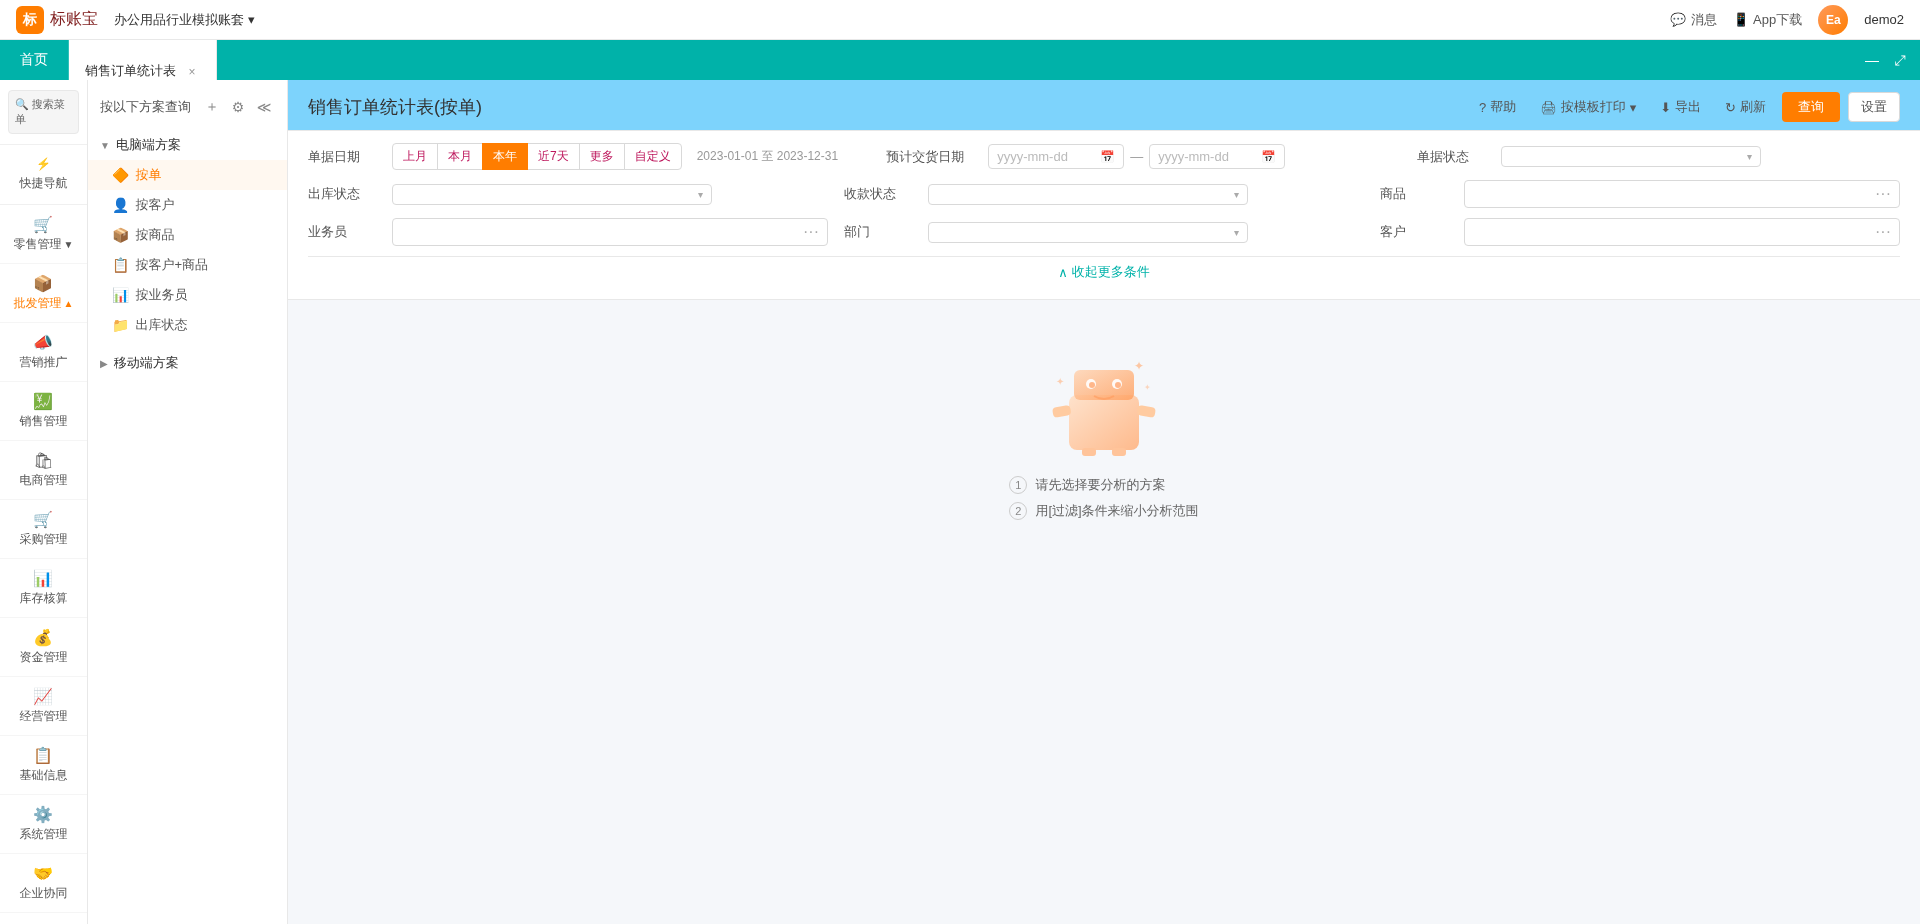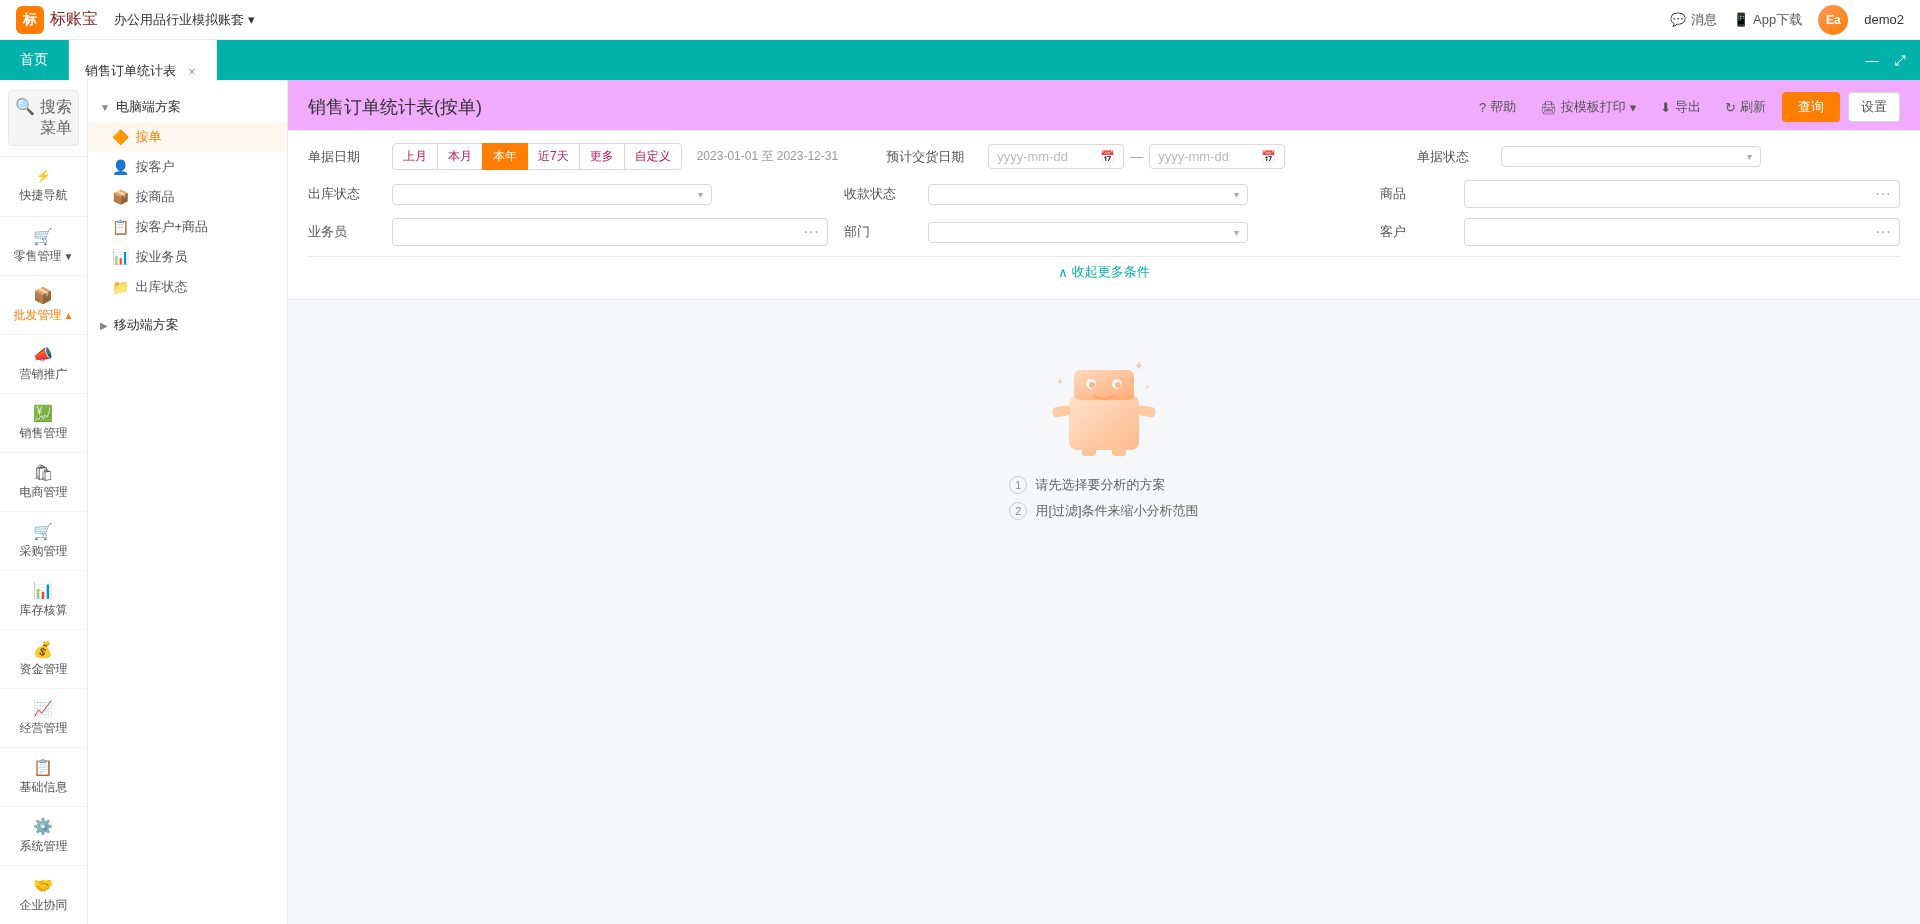--- a/index.html
+++ b/index.html
@@ -24,21 +24,21 @@
     .tab-close { width: 16px; height: 16px; display: flex; align-items: center; justify-content: center; border-radius: 50%; color: #999; font-size: 12px; cursor: pointer; }
     .tab-bar-actions { margin-left: auto; display: flex; align-items: center; padding: 0 8px; gap: 4px; }
     .tab-bar-btn { width: 24px; height: 24px; display: flex; align-items: center; justify-content: center; color: white; cursor: pointer; border-radius: 3px; font-size: 14px; }
 
     
     .main-layout { display: flex; flex: 1; overflow: hidden; }
 
     
     .sidebar { width: 88px; background: white; border-right: 1px solid #e8e8e8; display: flex; flex-direction: column; overflow-y: auto; }
     .sidebar-search { padding: 10px 8px; border-bottom: 1px solid #f0f0f0; }
-    .sidebar-search-btn { width: 100%; padding: 6px; background: #f5f5f5; border: 1px solid #e8e8e8; border-radius: 4px; text-align: right; font-size: 16px; color: #666; cursor: pointer; }
+    .sidebar-search-btn { width: 100%; padding: 6px; background: #f5f5f5; border: 1px solid #e8e8e8; border-radius: 4px; text-align: left; font-size: 11px; color: #666; cursor: pointer; }
     .sidebar-nav { padding: 4px 0; border-bottom: 1px solid #f0f0f0; }
     .sidebar-nav-item { padding: 8px 4px; text-align: center; font-size: 12px; color: #555; cursor: pointer; display: flex; align-items: center; justify-content: center; gap: 4px; flex-direction: column; }
     .sidebar-item { padding: 10px 4px; text-align: center; font-size: 12px; color: #555; cursor: pointer; border-bottom: 1px solid #f5f5f5; display: flex; flex-direction: column; align-items: center; justify-content: center; gap: 2px; }
     .sidebar-item.active { color: #ff7d00; }
     .sidebar-item-icon { font-size: 16px; }
     .sidebar-item-expand { display: flex; flex-direction: row; align-items: center; justify-content: center; gap: 2px; }
     .sidebar-item-expand .arrow { font-size: 10px; }
 
     
     .content-area { flex: 1; display: flex; overflow: hidden; }
@@ -54,21 +54,21 @@
     .panel-section-label { font-weight: 500; }
     .panel-item { display: flex; align-items: center; gap: 6px; padding: 6px 12px 6px 24px; font-size: 13px; color: #555; cursor: pointer; }
     .panel-item.active { background: #fff8f0; color: #ff7d00; }
     .panel-item-icon { font-size: 14px; color: #aaa; }
     .panel-item.active .panel-item-icon { color: #ff7d00; }
 
     
     .main-content { flex: 1; display: flex; flex-direction: column; overflow: hidden; background: #f5f7fa; }
 
     
-    .page-header { padding: 12px 20px 8px; background: #f0abfc; border-bottom: 1px solid #e8e8e8; display: flex; align-items: center; justify-content: space-between; }
+    .page-header { padding: 12px 20px 8px; background: #7dd3fc; border-bottom: 1px solid #e8e8e8; display: flex; align-items: center; justify-content: space-between; }
     .page-title { font-size: 18px; font-weight: 500; color: #333; }
     .page-header-actions { display: flex; gap: 8px; align-items: center; }
     .header-action-btn { display: flex; align-items: center; gap: 4px; font-size: 13px; color: #555; cursor: pointer; padding: 4px 8px; border-radius: 4px; }
     .btn-primary { background: #ff7d00; color: white; border: none; border-radius: 4px; padding: 6px 16px; font-size: 13px; cursor: pointer; }
     .btn-secondary { background: white; color: #555; border: 1px solid #d9d9d9; border-radius: 4px; padding: 5px 12px; font-size: 13px; cursor: pointer; }
 
     
     .filter-area { background: white; padding: 12px 20px; border-bottom: 1px solid #e8e8e8; }
     .filter-row { display: flex; align-items: center; gap: 16px; margin-bottom: 10px; flex-wrap: wrap; }
     .filter-row:last-child { margin-bottom: 0; }
@@ -217,20 +217,28 @@
     <div class="sidebar-item">
       
       
     </div>
 
   </div>
 
   <div class="content-area">
 
     <div class="left-panel">
+      <div class="panel-header">
+        <span>按以下方案查询</span>
+        <div class="panel-header-actions">
+          <div class="panel-action-btn" title="新增">＋</div>
+          <div class="panel-action-btn" title="设置">⚙</div>
+          <div class="panel-action-btn" title="收起">≪</div>
+        </div>
+      </div>
 
       <div class="panel-section">
         <div class="panel-section-header">
           <span class="section-arrow">▼</span>
           <span class="panel-section-label">电脑端方案</span>
         </div>
         <div class="panel-item active">
           <span class="panel-item-icon">🔶</span>
           <span>按单</span>
         </div>

